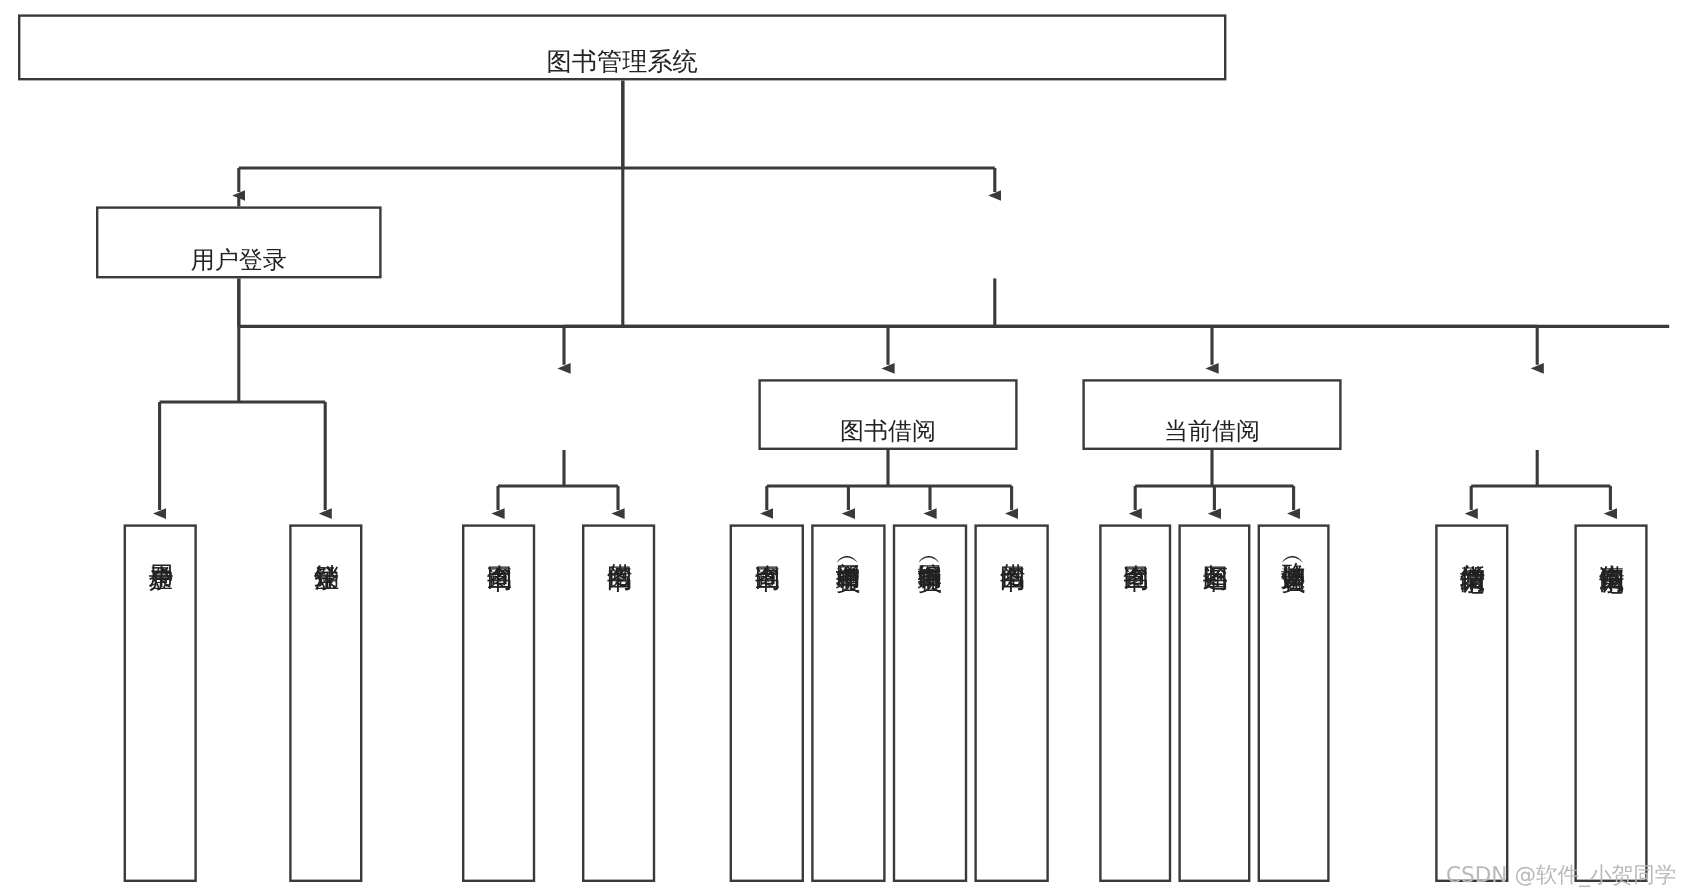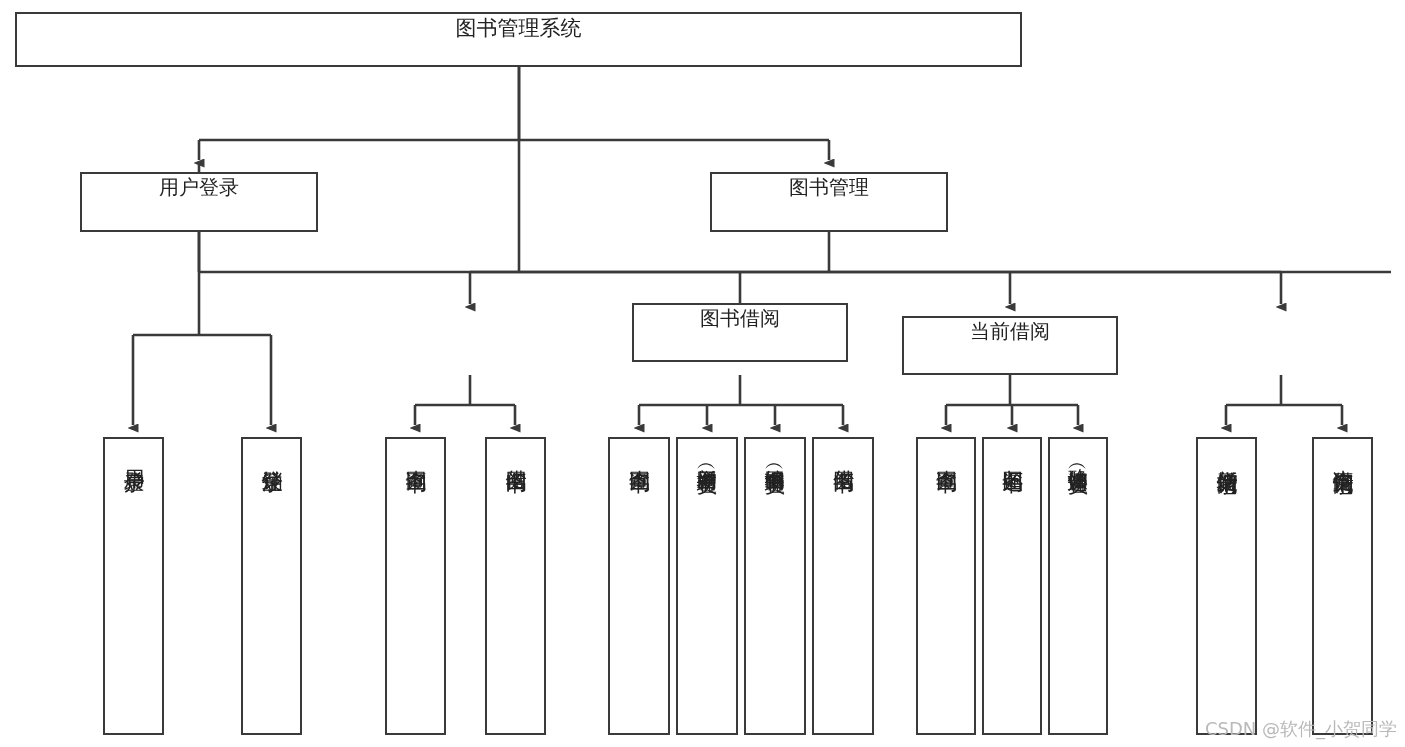--- a/index.html
+++ b/index.html
@@ -12,21 +12,21 @@
   }
   #stage{position:absolute;left:0;top:0;width:1405px;height:747px;}
   svg.wires{position:absolute;left:0;top:0;width:1405px;height:747px;pointer-events:none;}
 
   .node{
     position:absolute;
     box-sizing:border-box;
     background:#ffffff;
     border:2px solid #3a3a3a;
     display:flex;
-    align-items:flex-start;
+    align-items:flex-end;
     justify-content:center;
     color:#222222;
     text-align:center;
     z-index:2;
   }
   .node.root{font-size:21px;}
   .node.lvl2{font-size:20px;}
   .node.lvl3{font-size:20px;}
 
   .leaf{
@@ -147,25 +147,22 @@
     </g>
   </svg>
 
   <div class="node root" style="left:15px;top:12px;width:1007px;height:55px;">
     <span>图书管理系统</span>
   </div>
 
   <div class="node lvl2" style="left:80px;top:172px;width:238px;height:60px;">
     <span>用户登录</span>
   </div>
-  <div class="node lvl2" style="left:710px;top:172px;width:238px;height:60px;">
-    <span>图书管理</span>
-  </div>
-
-  <div class="node lvl3" style="left:632px;top:303px;width:216px;height:59px;">
+
+  <div class="node lvl3" style="left:632px;top:316px;width:216px;height:59px;">
     <span>图书借阅</span>
   </div>
   <div class="node lvl3" style="left:902px;top:316px;width:216px;height:59px;">
     <span>当前借阅</span>
   </div>
 
   <div class="leaf" style="left:103px;top:437px;width:61px;height:298px;">
     <span class="vtext">用户登录</span>
   </div>
   <div class="leaf" style="left:241px;top:437px;width:61px;height:298px;">

